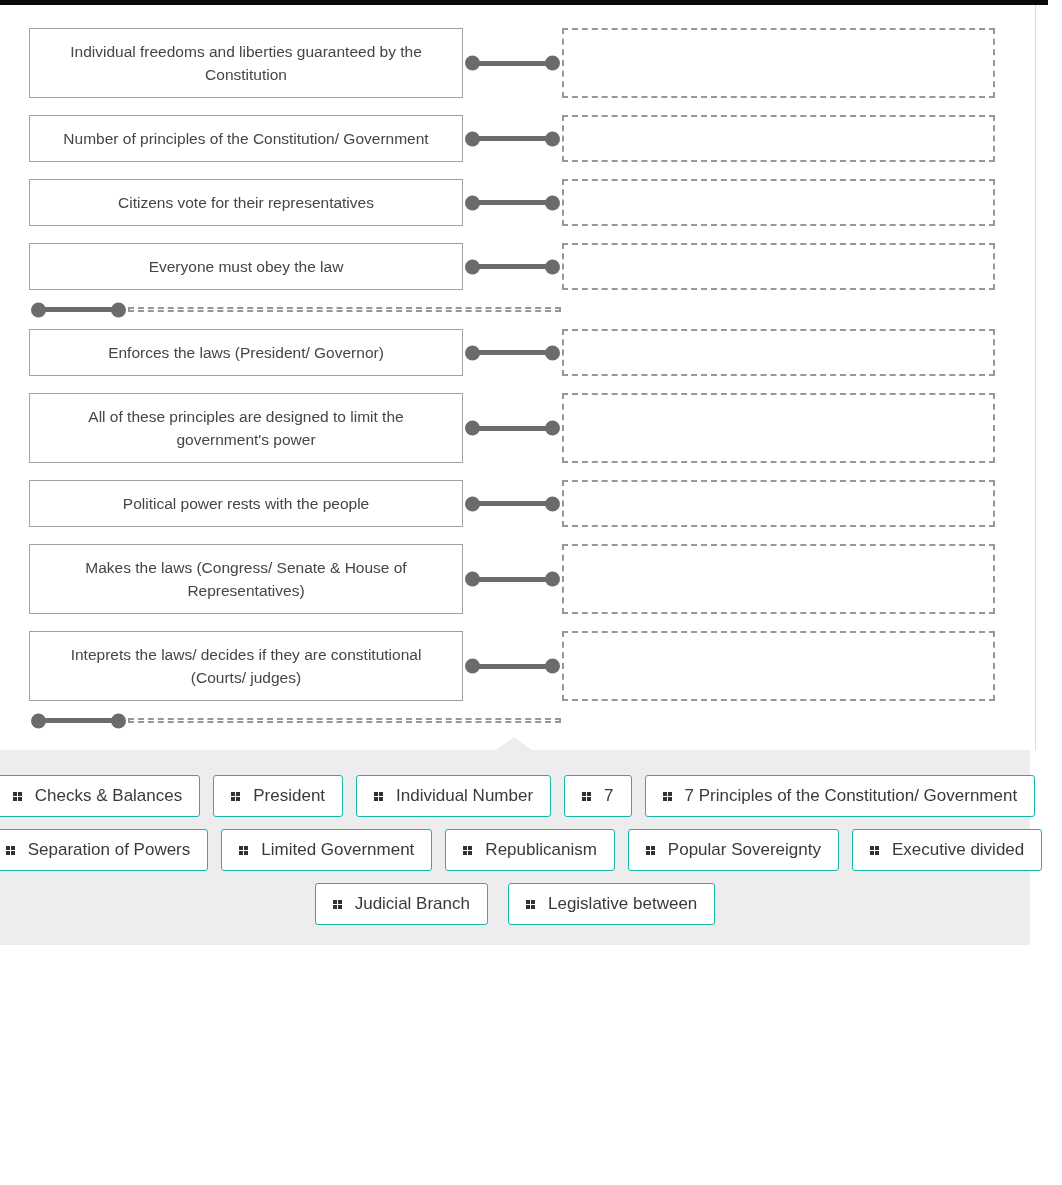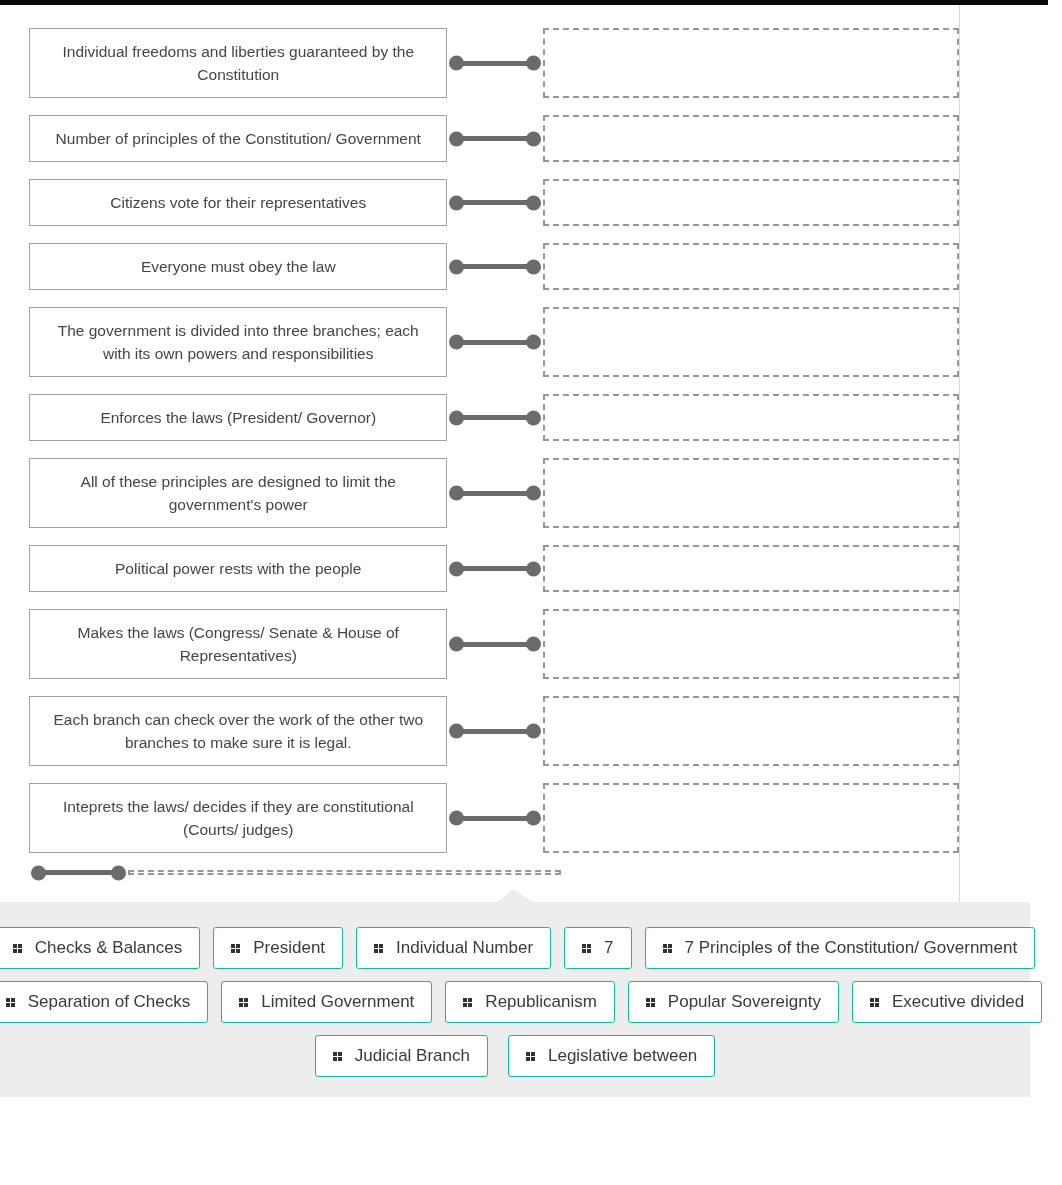--- a/index.html
+++ b/index.html
@@ -12,21 +12,21 @@
     overflow: hidden;
   }
   .top-bar {
     position: absolute;
     top: 0; left: 0;
     width: 1048px;
     height: 5px;
     background: #0b0b0b;
   }
   .content {
-    width: 960px;
+    width: 1036px;
     border-right: 1px solid #dcdcdc;
     padding: 23px 0 27px 29px;
     margin-top: 5px;
   }
   .match-row {
     display: flex;
     align-items: stretch;
     margin-bottom: 17px;
   }
   .match-row:last-child { margin-bottom: 0; }
@@ -169,23 +169,20 @@
     </div>
     <div class="connector">
       <div class="connector-line">
         <span class="connector-dot left"></span>
         <span class="connector-dot right"></span>
       </div>
     </div>
     <div class="drop-zone"></div>
   </div>
       <div class="match-row">
-    <div class="prompt-box">
-      <span>The government is divided into three branches; each with its own powers and responsibilities</span>
-    </div>
     <div class="connector">
       <div class="connector-line">
         <span class="connector-dot left"></span>
         <span class="connector-dot right"></span>
       </div>
     </div>
     <div class="drop-zone"></div>
   </div>
       <div class="match-row">
     <div class="prompt-box">
@@ -219,32 +216,20 @@
       <div class="connector-line">
         <span class="connector-dot left"></span>
         <span class="connector-dot right"></span>
       </div>
     </div>
     <div class="drop-zone"></div>
   </div>
       <div class="match-row">
     <div class="prompt-box">
       <span>Makes the laws (Congress/ Senate &amp; House of Representatives)</span>
-    </div>
-    <div class="connector">
-      <div class="connector-line">
-        <span class="connector-dot left"></span>
-        <span class="connector-dot right"></span>
-      </div>
-    </div>
-    <div class="drop-zone"></div>
-  </div>
-      <div class="match-row">
-    <div class="prompt-box">
-      <span>Each branch can check over the work of the other two branches to make sure it is legal.</span>
     </div>
     <div class="connector">
       <div class="connector-line">
         <span class="connector-dot left"></span>
         <span class="connector-dot right"></span>
       </div>
     </div>
     <div class="drop-zone"></div>
   </div>
       <div class="match-row">
@@ -292,21 +277,21 @@
     <span>7</span>
   </div>
         <div class="chip">
     <span class="grip-icon"></span>
     <span>7 Principles of the Constitution/ Government</span>
   </div>
       </div>
       <div class="chip-row">
         <div class="chip">
     <span class="grip-icon"></span>
-    <span>Separation of Checks</span>
+    <span>Separation of Powers</span>
   </div>
         <div class="chip">
     <span class="grip-icon"></span>
     <span>Limited Government</span>
   </div>
         <div class="chip">
     <span class="grip-icon"></span>
     <span>Republicanism</span>
   </div>
         <div class="chip">

